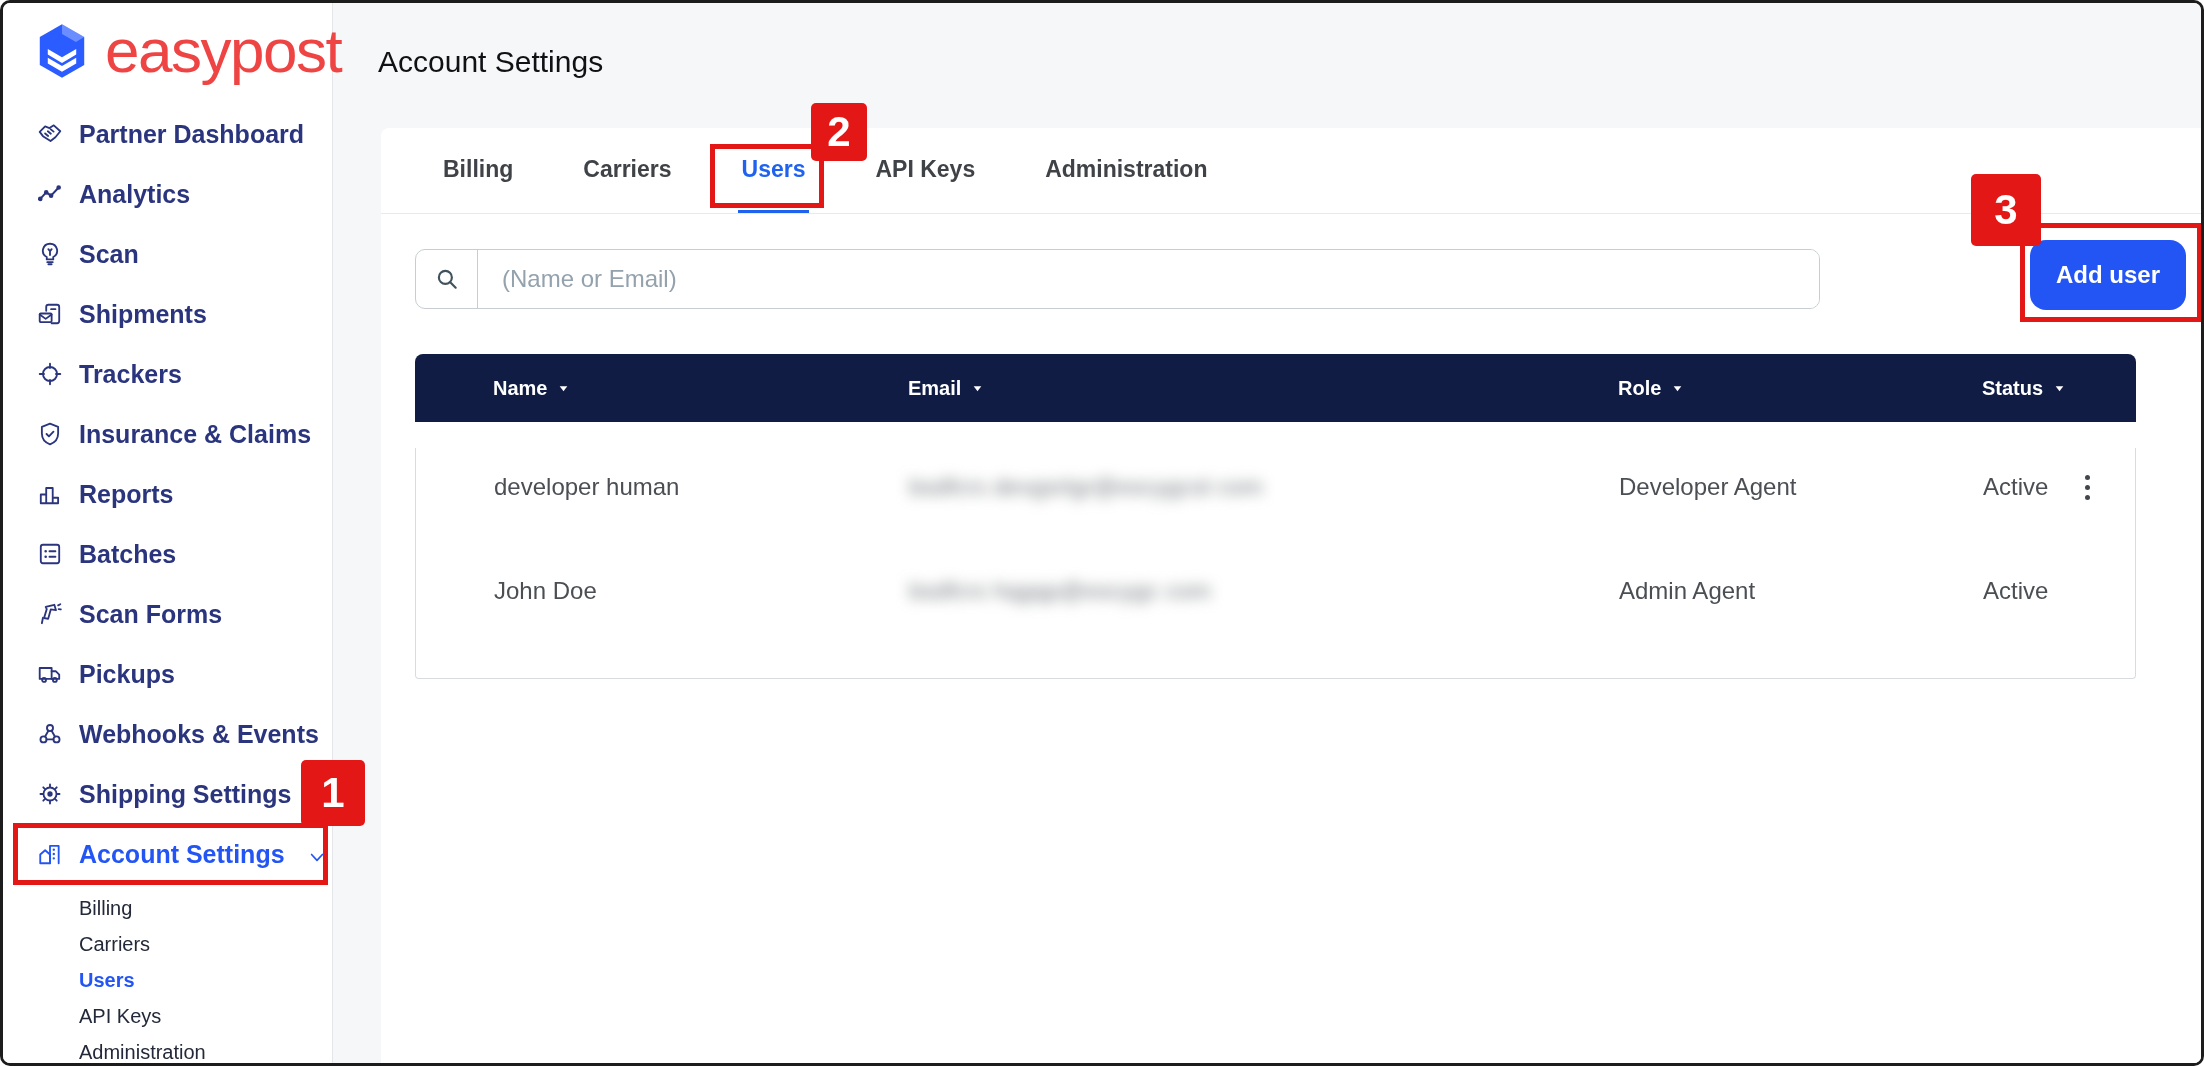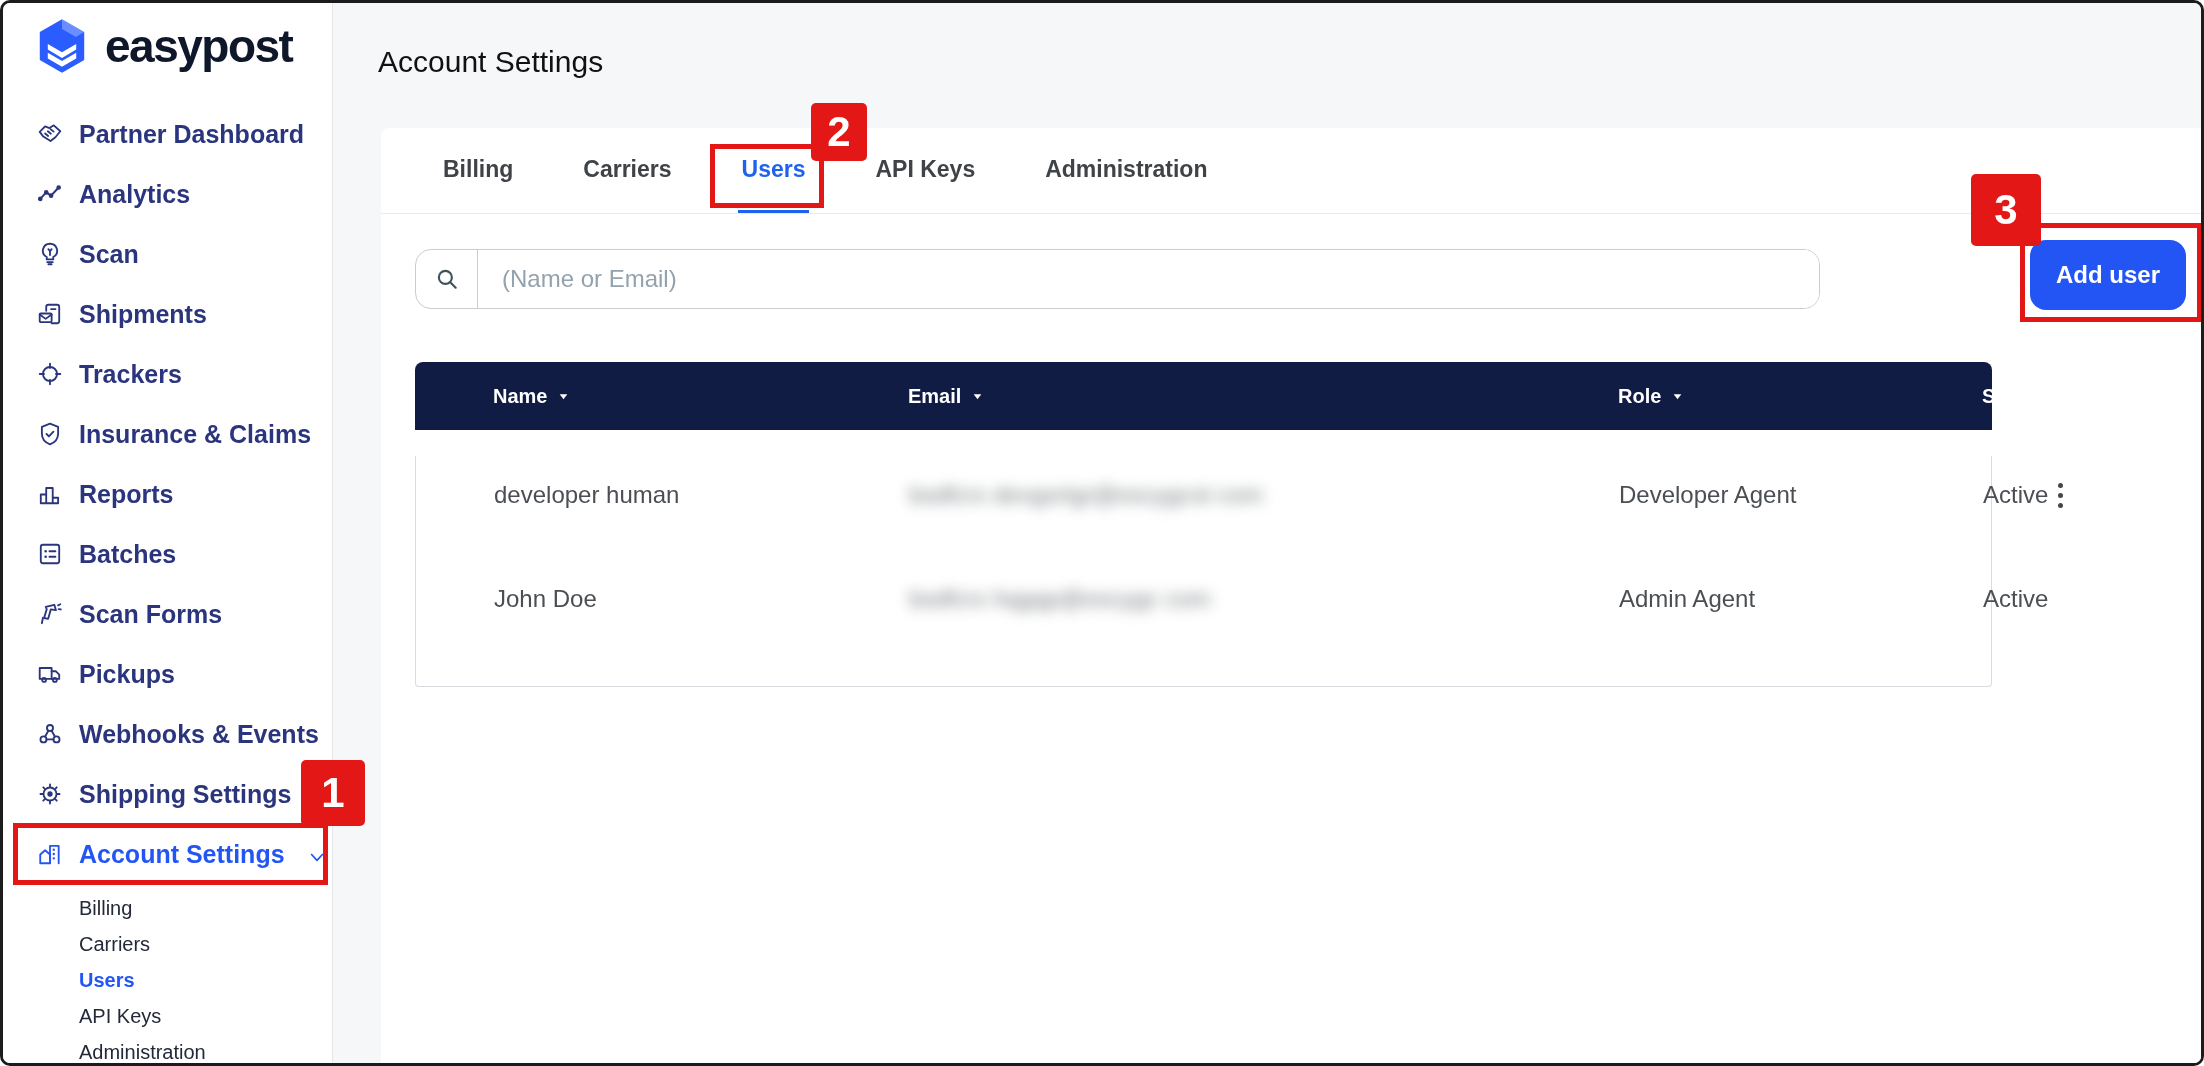--- a/index.html
+++ b/index.html
@@ -7,21 +7,21 @@
   .screen{
     position:relative; width:2204px; height:1066px; background:#f6f7f8;
     border:3px solid #1c1c1c; border-radius:10px; overflow:hidden;
   }
   
   .sidebar{
     position:absolute; left:0; top:0; bottom:0; width:330px;
     background:#ffffff; border-right:1px solid #e4e6ea; z-index:2;
   }
   .logo{ position:absolute; left:28px; top:12px; display:flex; align-items:center; gap:12px; }
-  .logo-text{ font-size:46px; font-weight:bold; color:#0f172a; letter-spacing:-1.5px; }
+  .logo-text{ font-size:62px; font-weight:normal; color:#ef4444; letter-spacing:-1.5px; }
   .nav{ position:absolute; top:101px; left:0; right:0; }
   .nav-item{
     height:60px; display:flex; align-items:center; gap:16px; padding-left:34px;
     color:#2a357e; font-size:25px; font-weight:600; cursor:pointer; white-space:nowrap;
   }
   .nav-item .nav-icon{ width:26px; height:26px; display:flex; }
   .nav-item svg{ width:26px; height:26px; }
   .nav-item.active{ color:#2355f4; }
   .nav-chevron{ width:20px; height:20px; display:flex; margin-left:6px; }
   .subnav{ margin-top:6px; }
@@ -42,39 +42,39 @@
     display:flex; align-items:stretch; padding-left:58px; gap:62px;
     border-bottom:1px solid #e8eaed;
   }
   .tab{
     display:flex; align-items:center; font-size:23px; font-weight:700; color:#3f4347;
     border-bottom:3px solid transparent; padding:0 4px; cursor:pointer; white-space:nowrap;
   }
   .tab.active{ color:#1f62f0; border-bottom-color:#1f62f0; }
   .search-box{
     position:absolute; left:34px; top:121px; width:1405px; height:60px;
-    border:1.5px solid #c7cdd1; border-radius:16px; background:#fff;
+    border:1.5px solid #c7cdd1; border-radius:10px; background:#fff;
     display:flex; align-items:center; overflow:hidden;
   }
   .search-icon-cell{
     width:62px; height:100%; display:flex; align-items:center; justify-content:center;
     border-right:1px solid #c7cdd1;
   }
   .search-input{
     flex:1; height:100%; border:none; outline:none; padding:0 24px;
     font-size:24px; color:#3c4a54; font-family:"Liberation Sans", sans-serif;
   }
   .search-input::placeholder{ color:#93a2ad; }
   .add-user-btn{
     position:absolute; left:2027px; top:237px; width:156px; height:70px;
     background:#2355f4; color:#ffffff; font-size:24px; font-weight:600;
     border:none; border-radius:16px; cursor:pointer; font-family:"Liberation Sans", sans-serif;
   }
   
-  .users-table{ position:absolute; left:412px; top:359px; width:1577px; z-index:1; }
+  .users-table{ position:absolute; left:412px; top:351px; width:1721px; z-index:1; }
   .t-head{
     height:68px; background:#101c44; border-radius:8px 8px 0 0;
     display:grid; grid-template-columns:415px 710px 364px 1fr 60px;
     align-items:center; padding-left:78px; color:#ffffff;
   }
   .t-col{ display:flex; align-items:center; gap:10px; font-size:20px; font-weight:700; }
   .sort-icon{ width:13px; height:13px; display:flex; }
   .t-body{
     background:#fff; border:1px solid #d8dbe0; border-top:none;
     border-radius:0 0 4px 4px; padding-bottom:48px;

